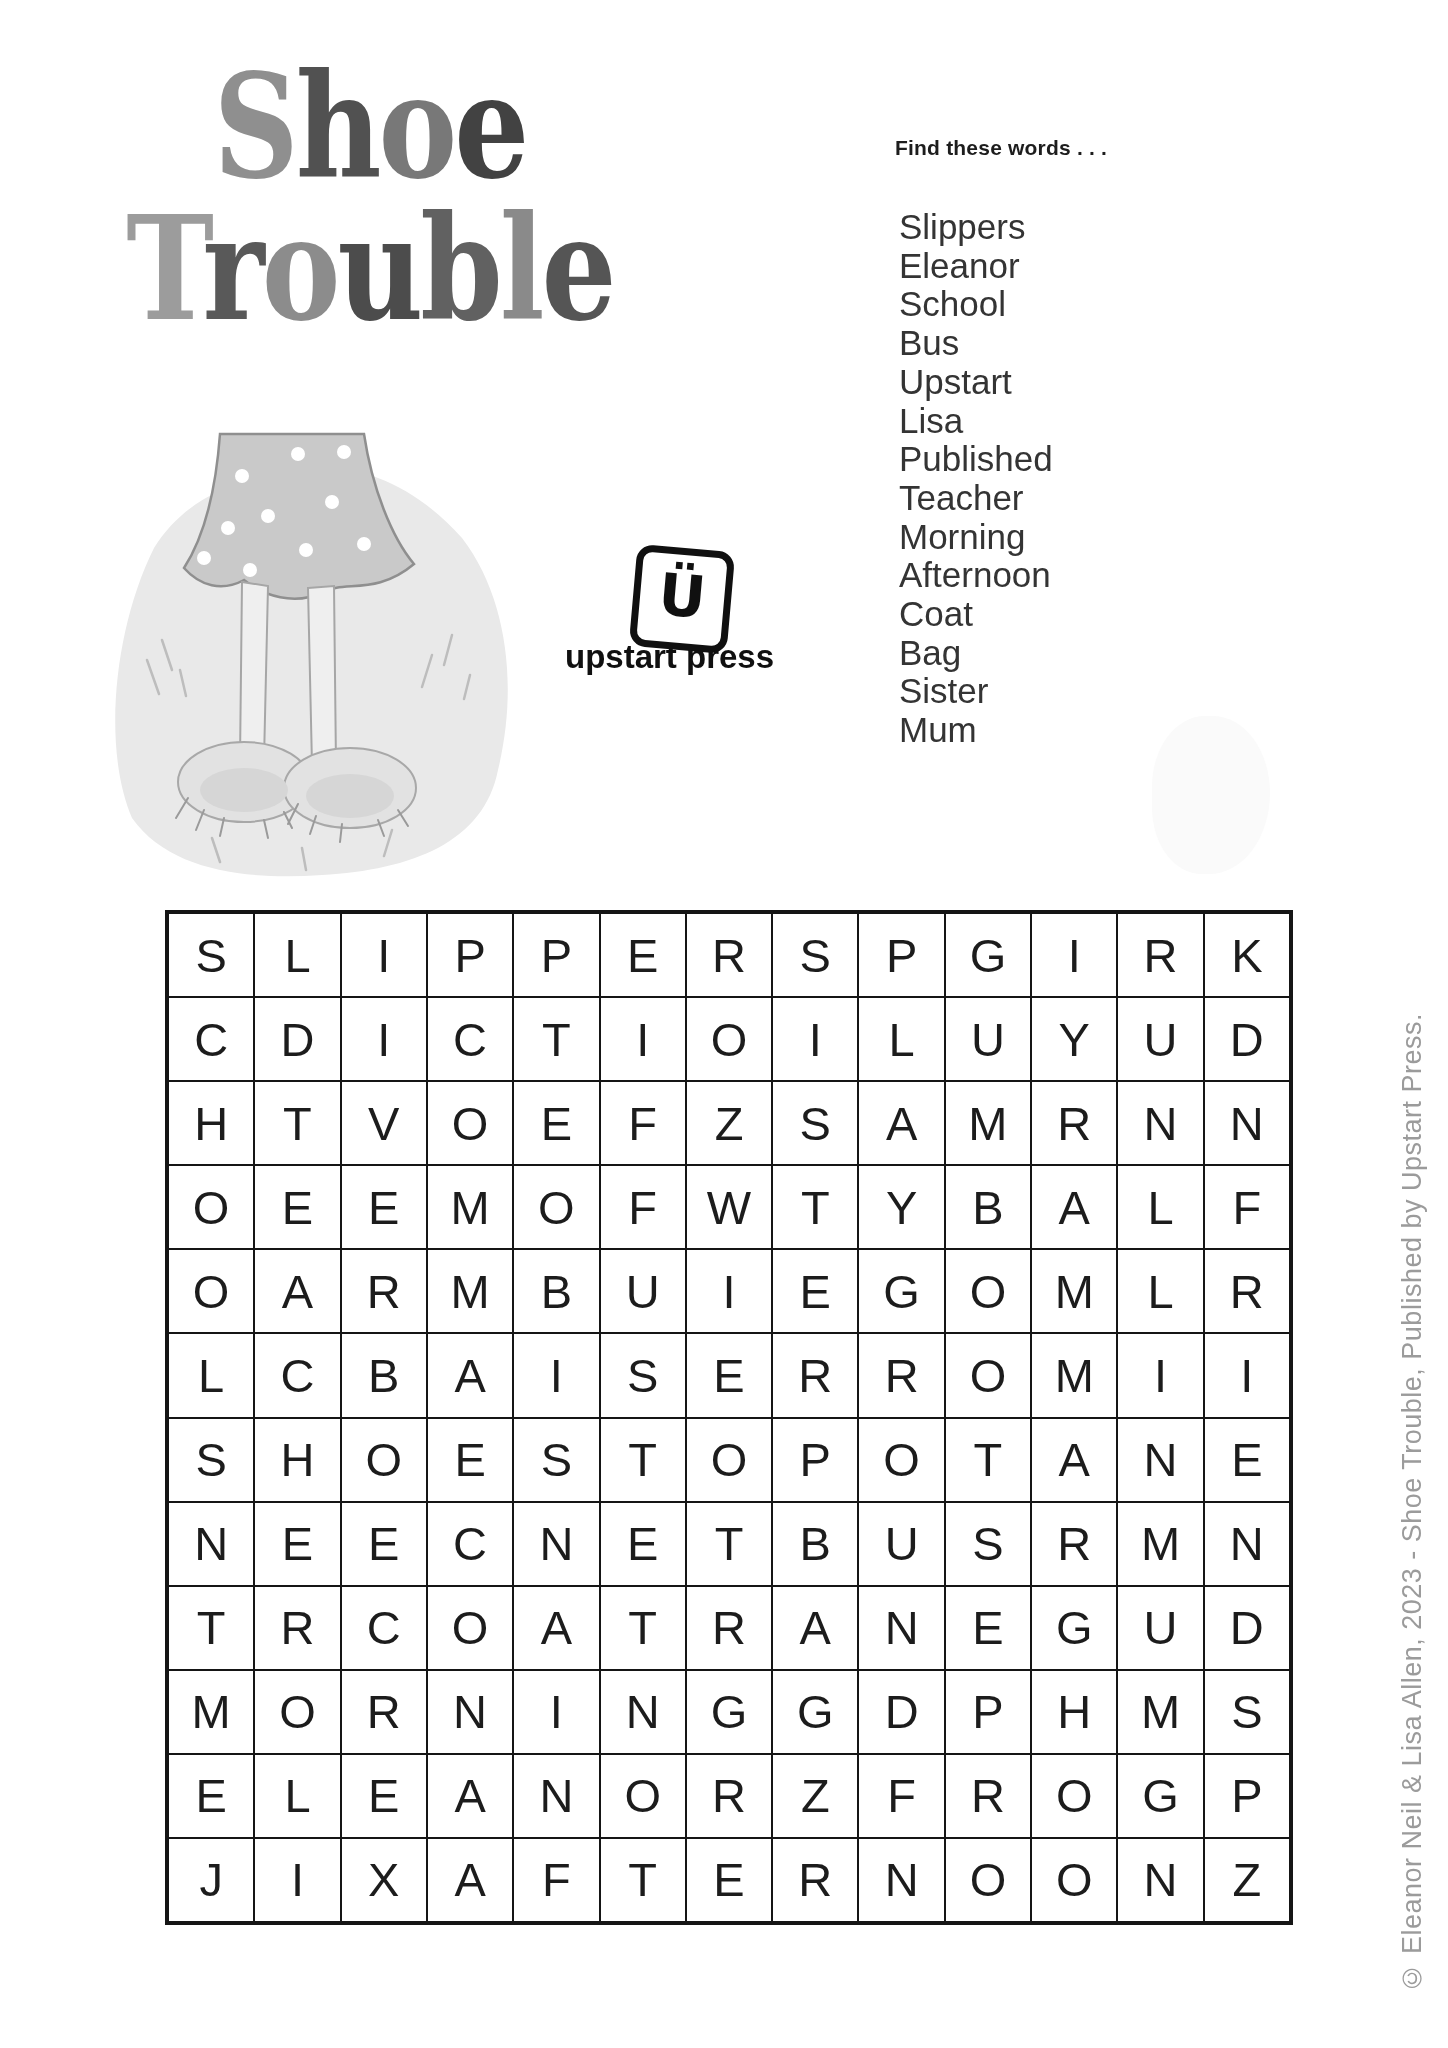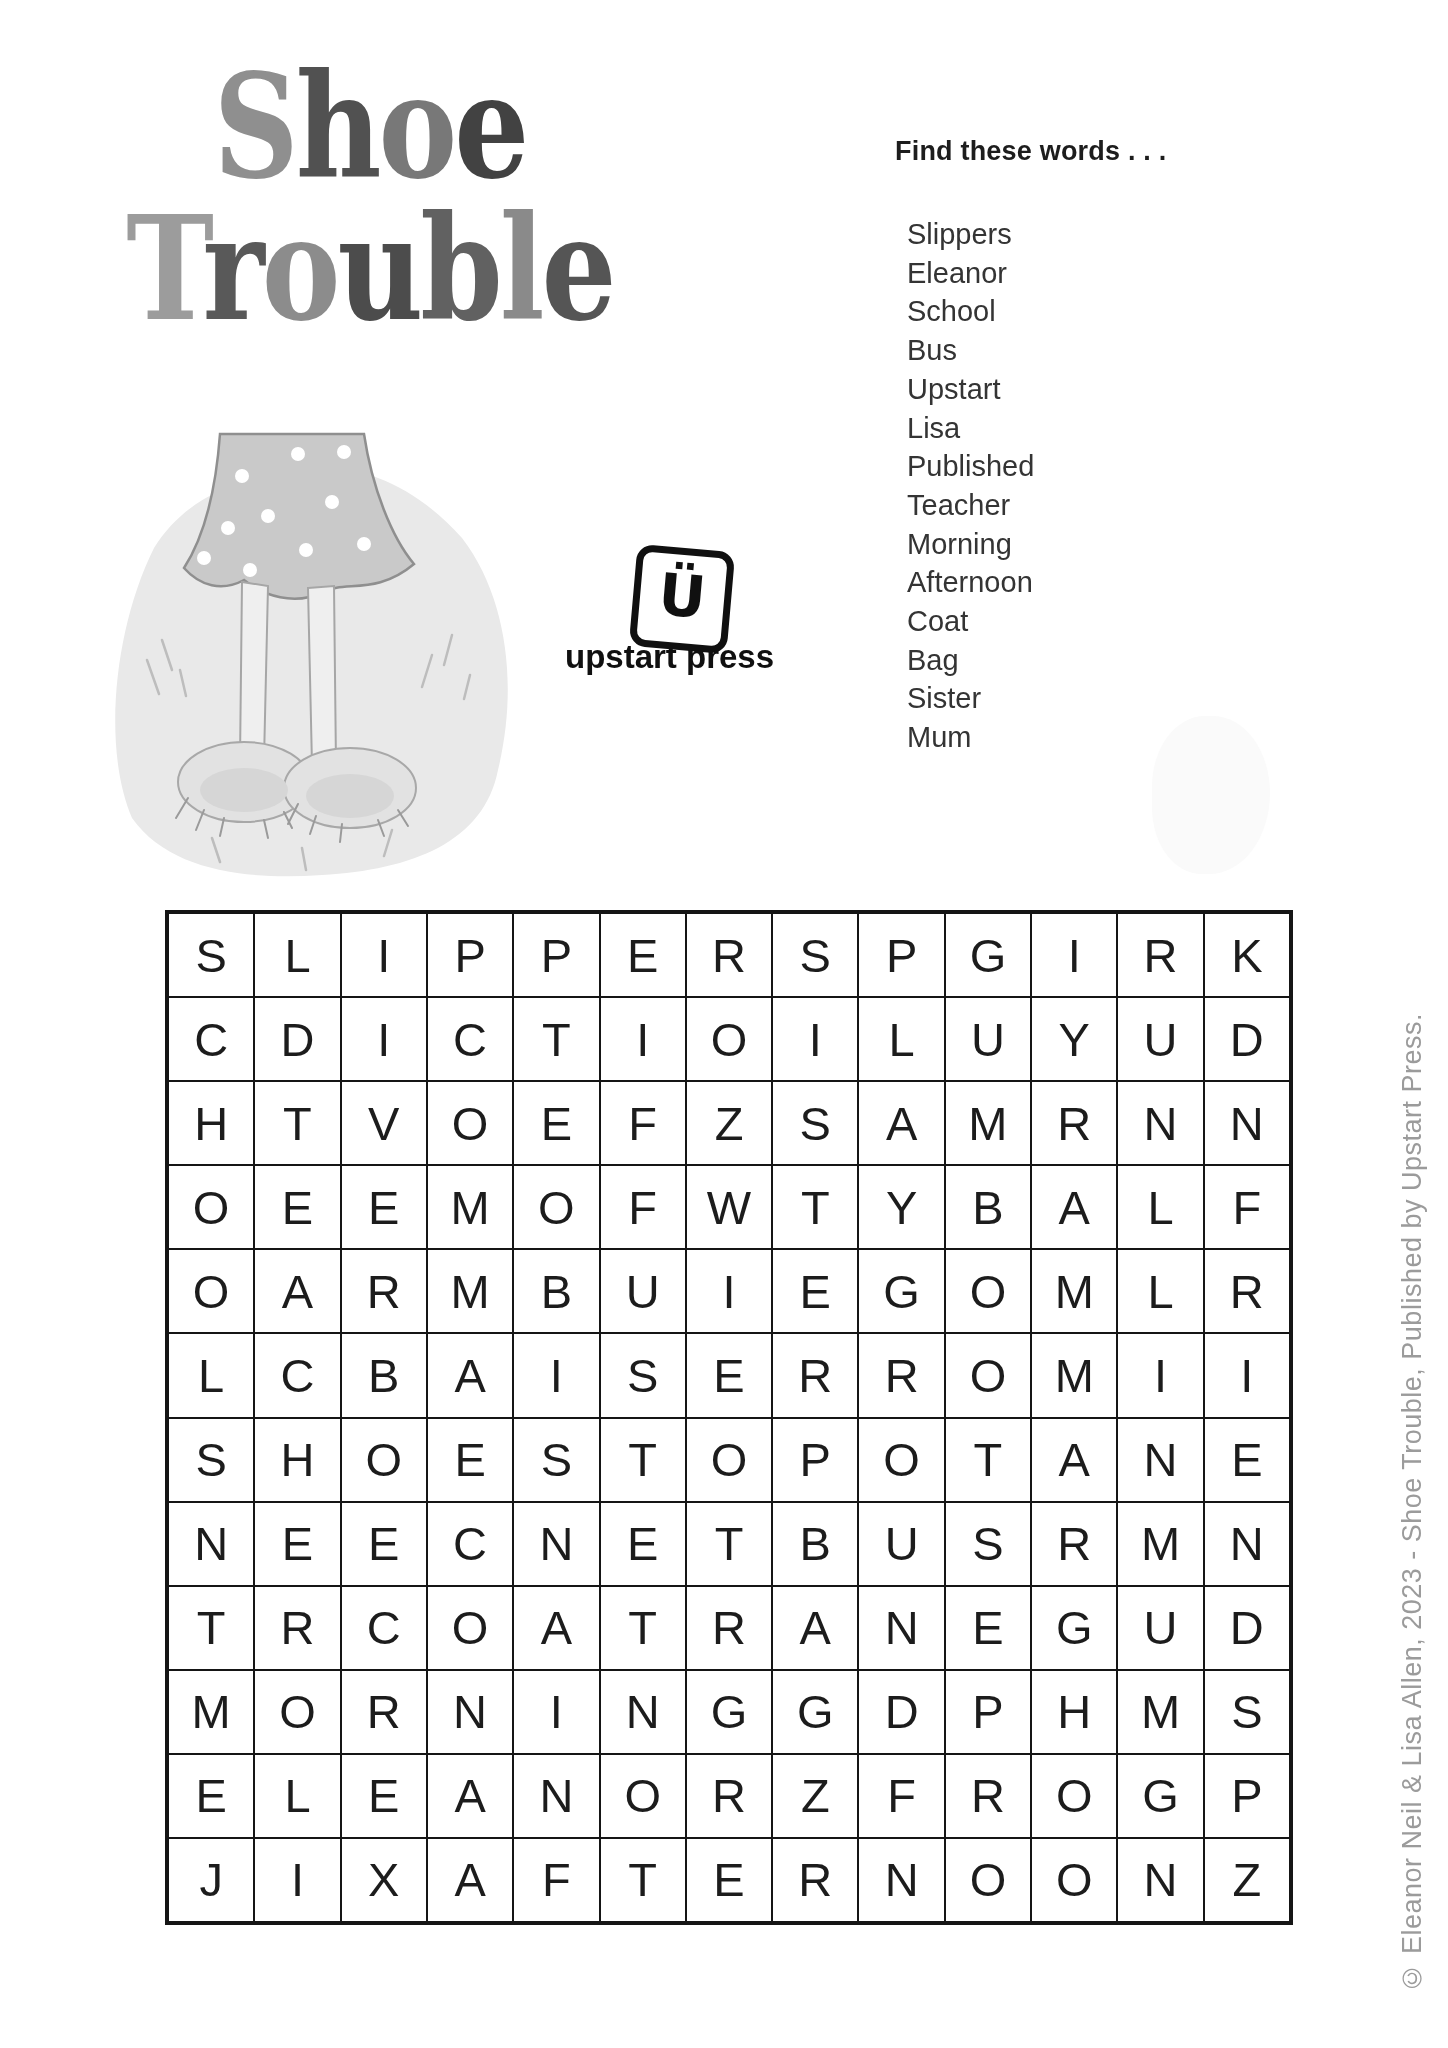--- a/index.html
+++ b/index.html
@@ -33,24 +33,24 @@
     color:#101010; margin-top:-6px;
   }
   .logo-wordmark {
     position:absolute; left:565px; top:638px; width:220px; 
     font-weight:700; font-size:33px; color:#101010;
     font-family:"Liberation Sans", sans-serif;
   }
 
   
   #words { position:absolute; left:895px; top:136px; width:420px; }
-  .words-heading { font-weight:700; font-size:27px; color:#1d1d1d; letter-spacing:0.2px; }
+  .words-heading { font-weight:700; font-size:21px; color:#1d1d1d; letter-spacing:0.2px; }
   #word-list {
-    list-style:none; margin:48px 0 0 12px; padding:0;
-    font-size:29px; color:#343434; line-height:38.7px;
+    list-style:none; margin:48px 0 0 4px; padding:0;
+    font-size:35px; color:#343434; line-height:38.7px;
   }
 
   
   .faint-blob {
     position:absolute; left:1152px; top:716px; width:118px; height:158px;
     background:#fafafa; border-radius:48% 52% 55% 45%;
   }
 
   
   #grid {

